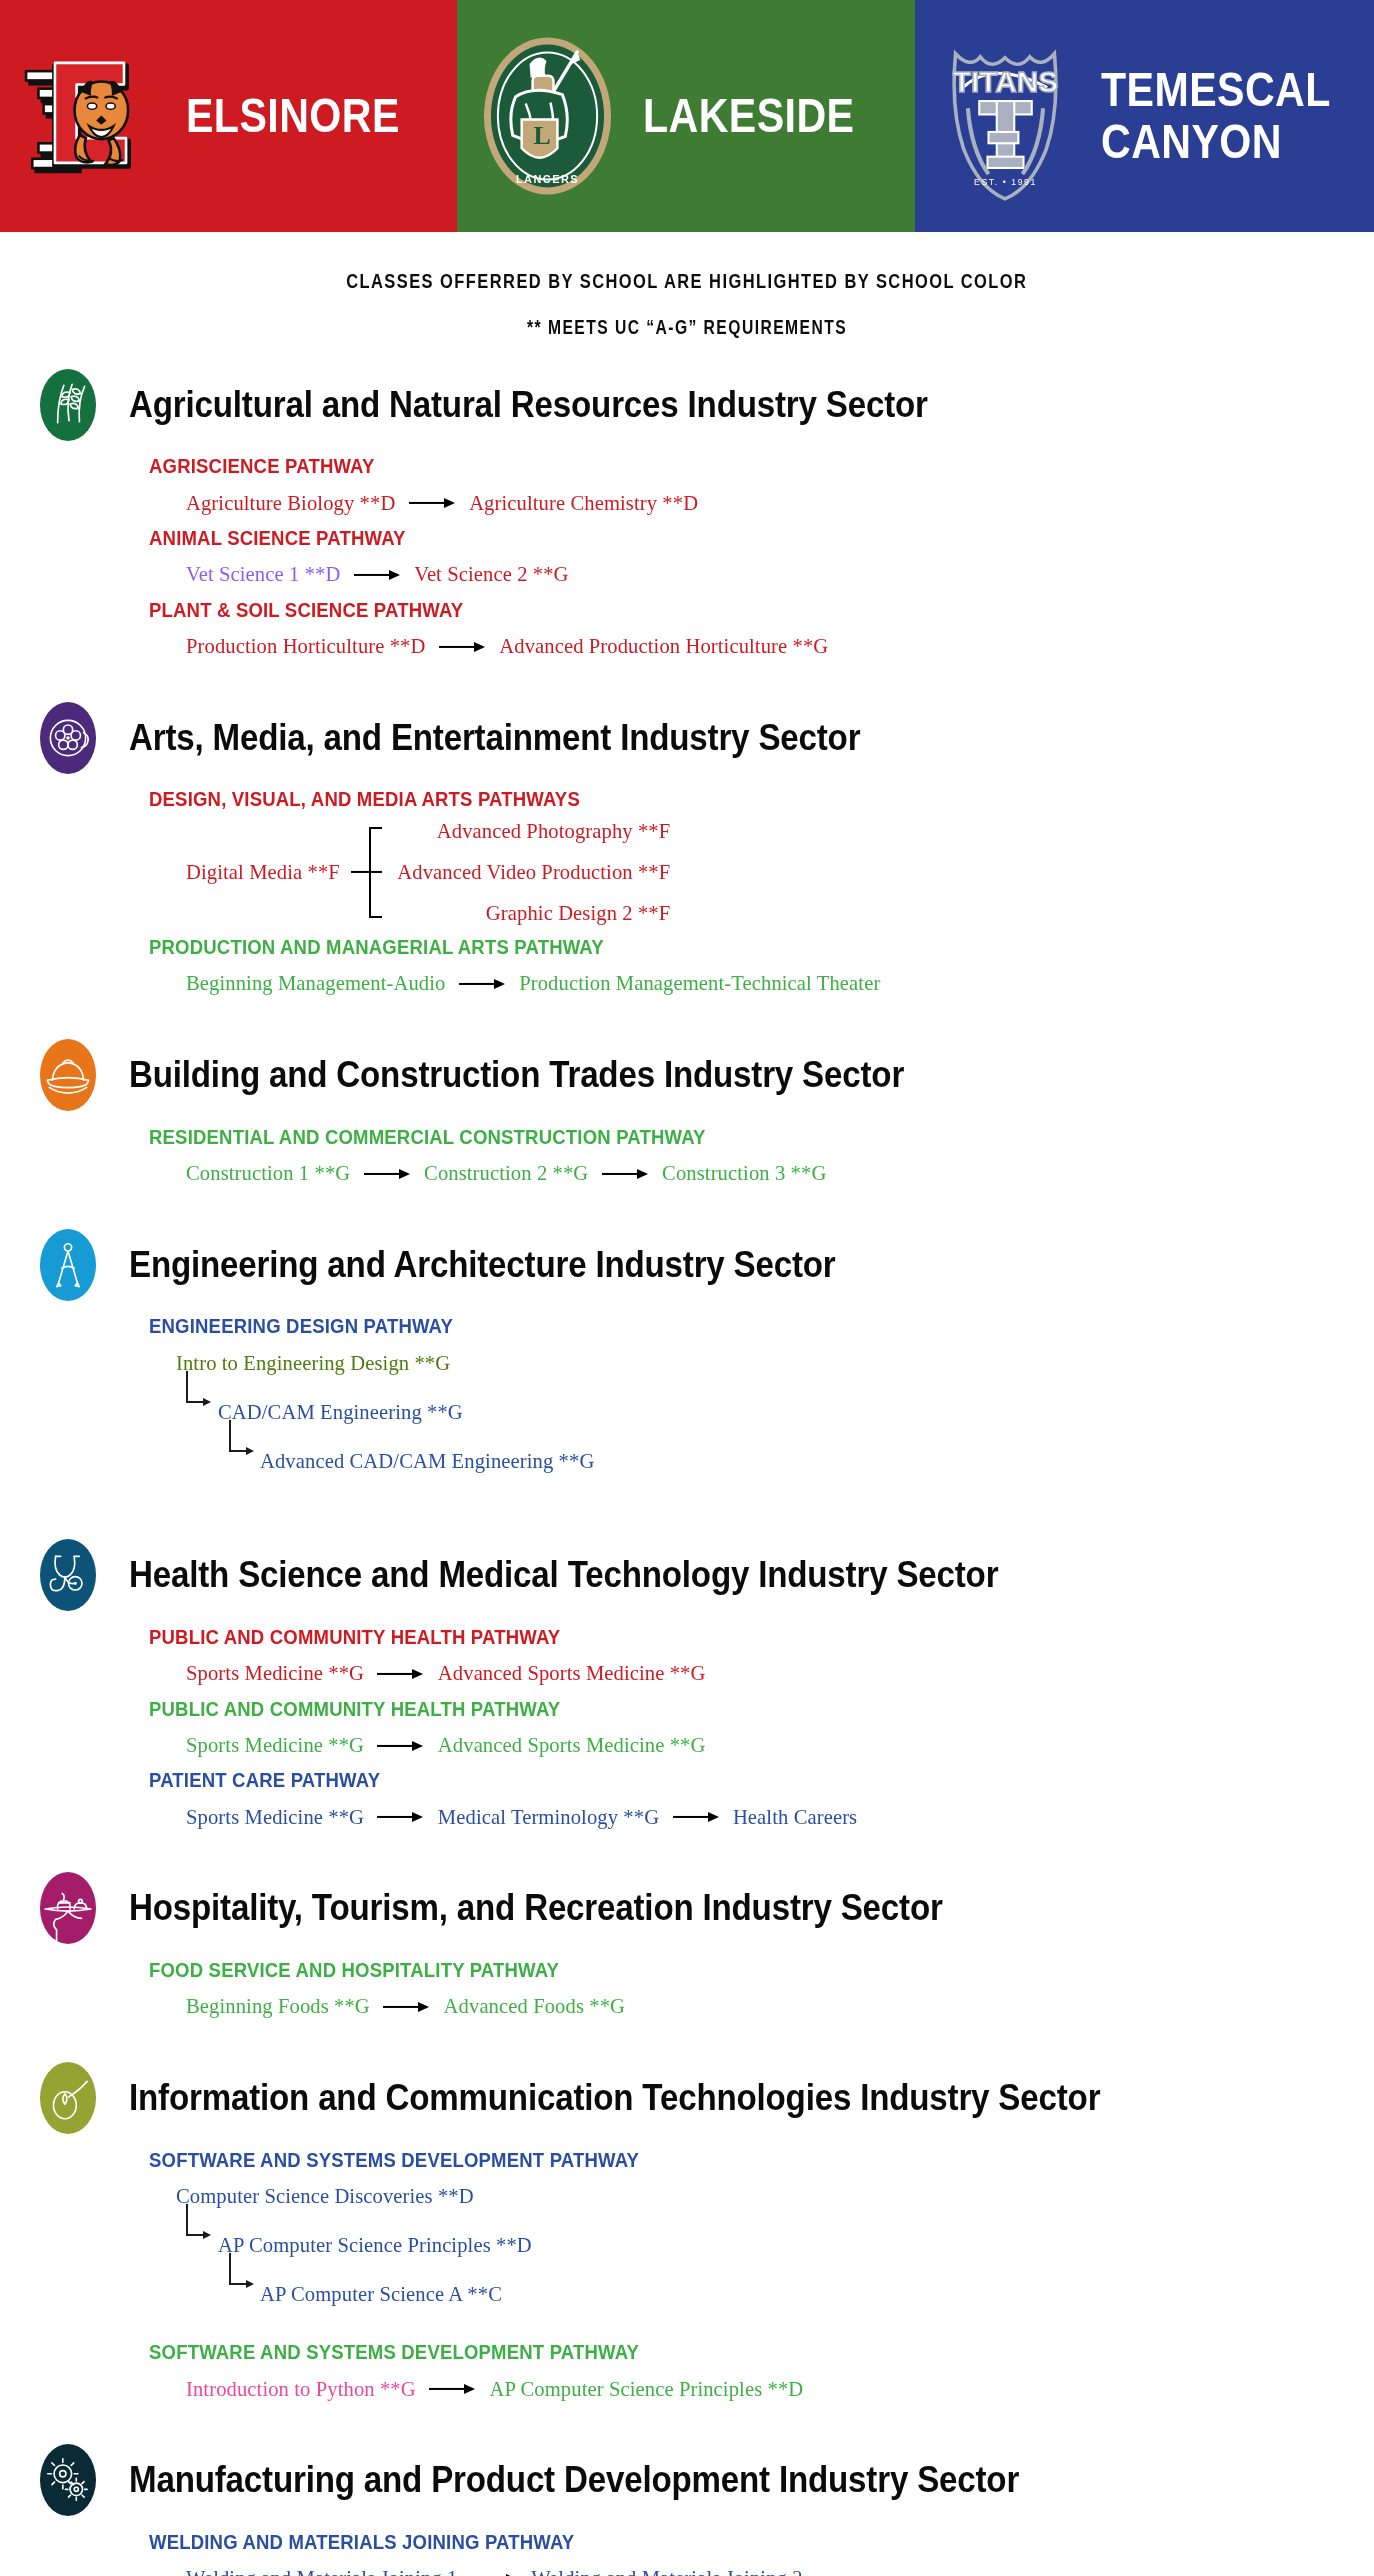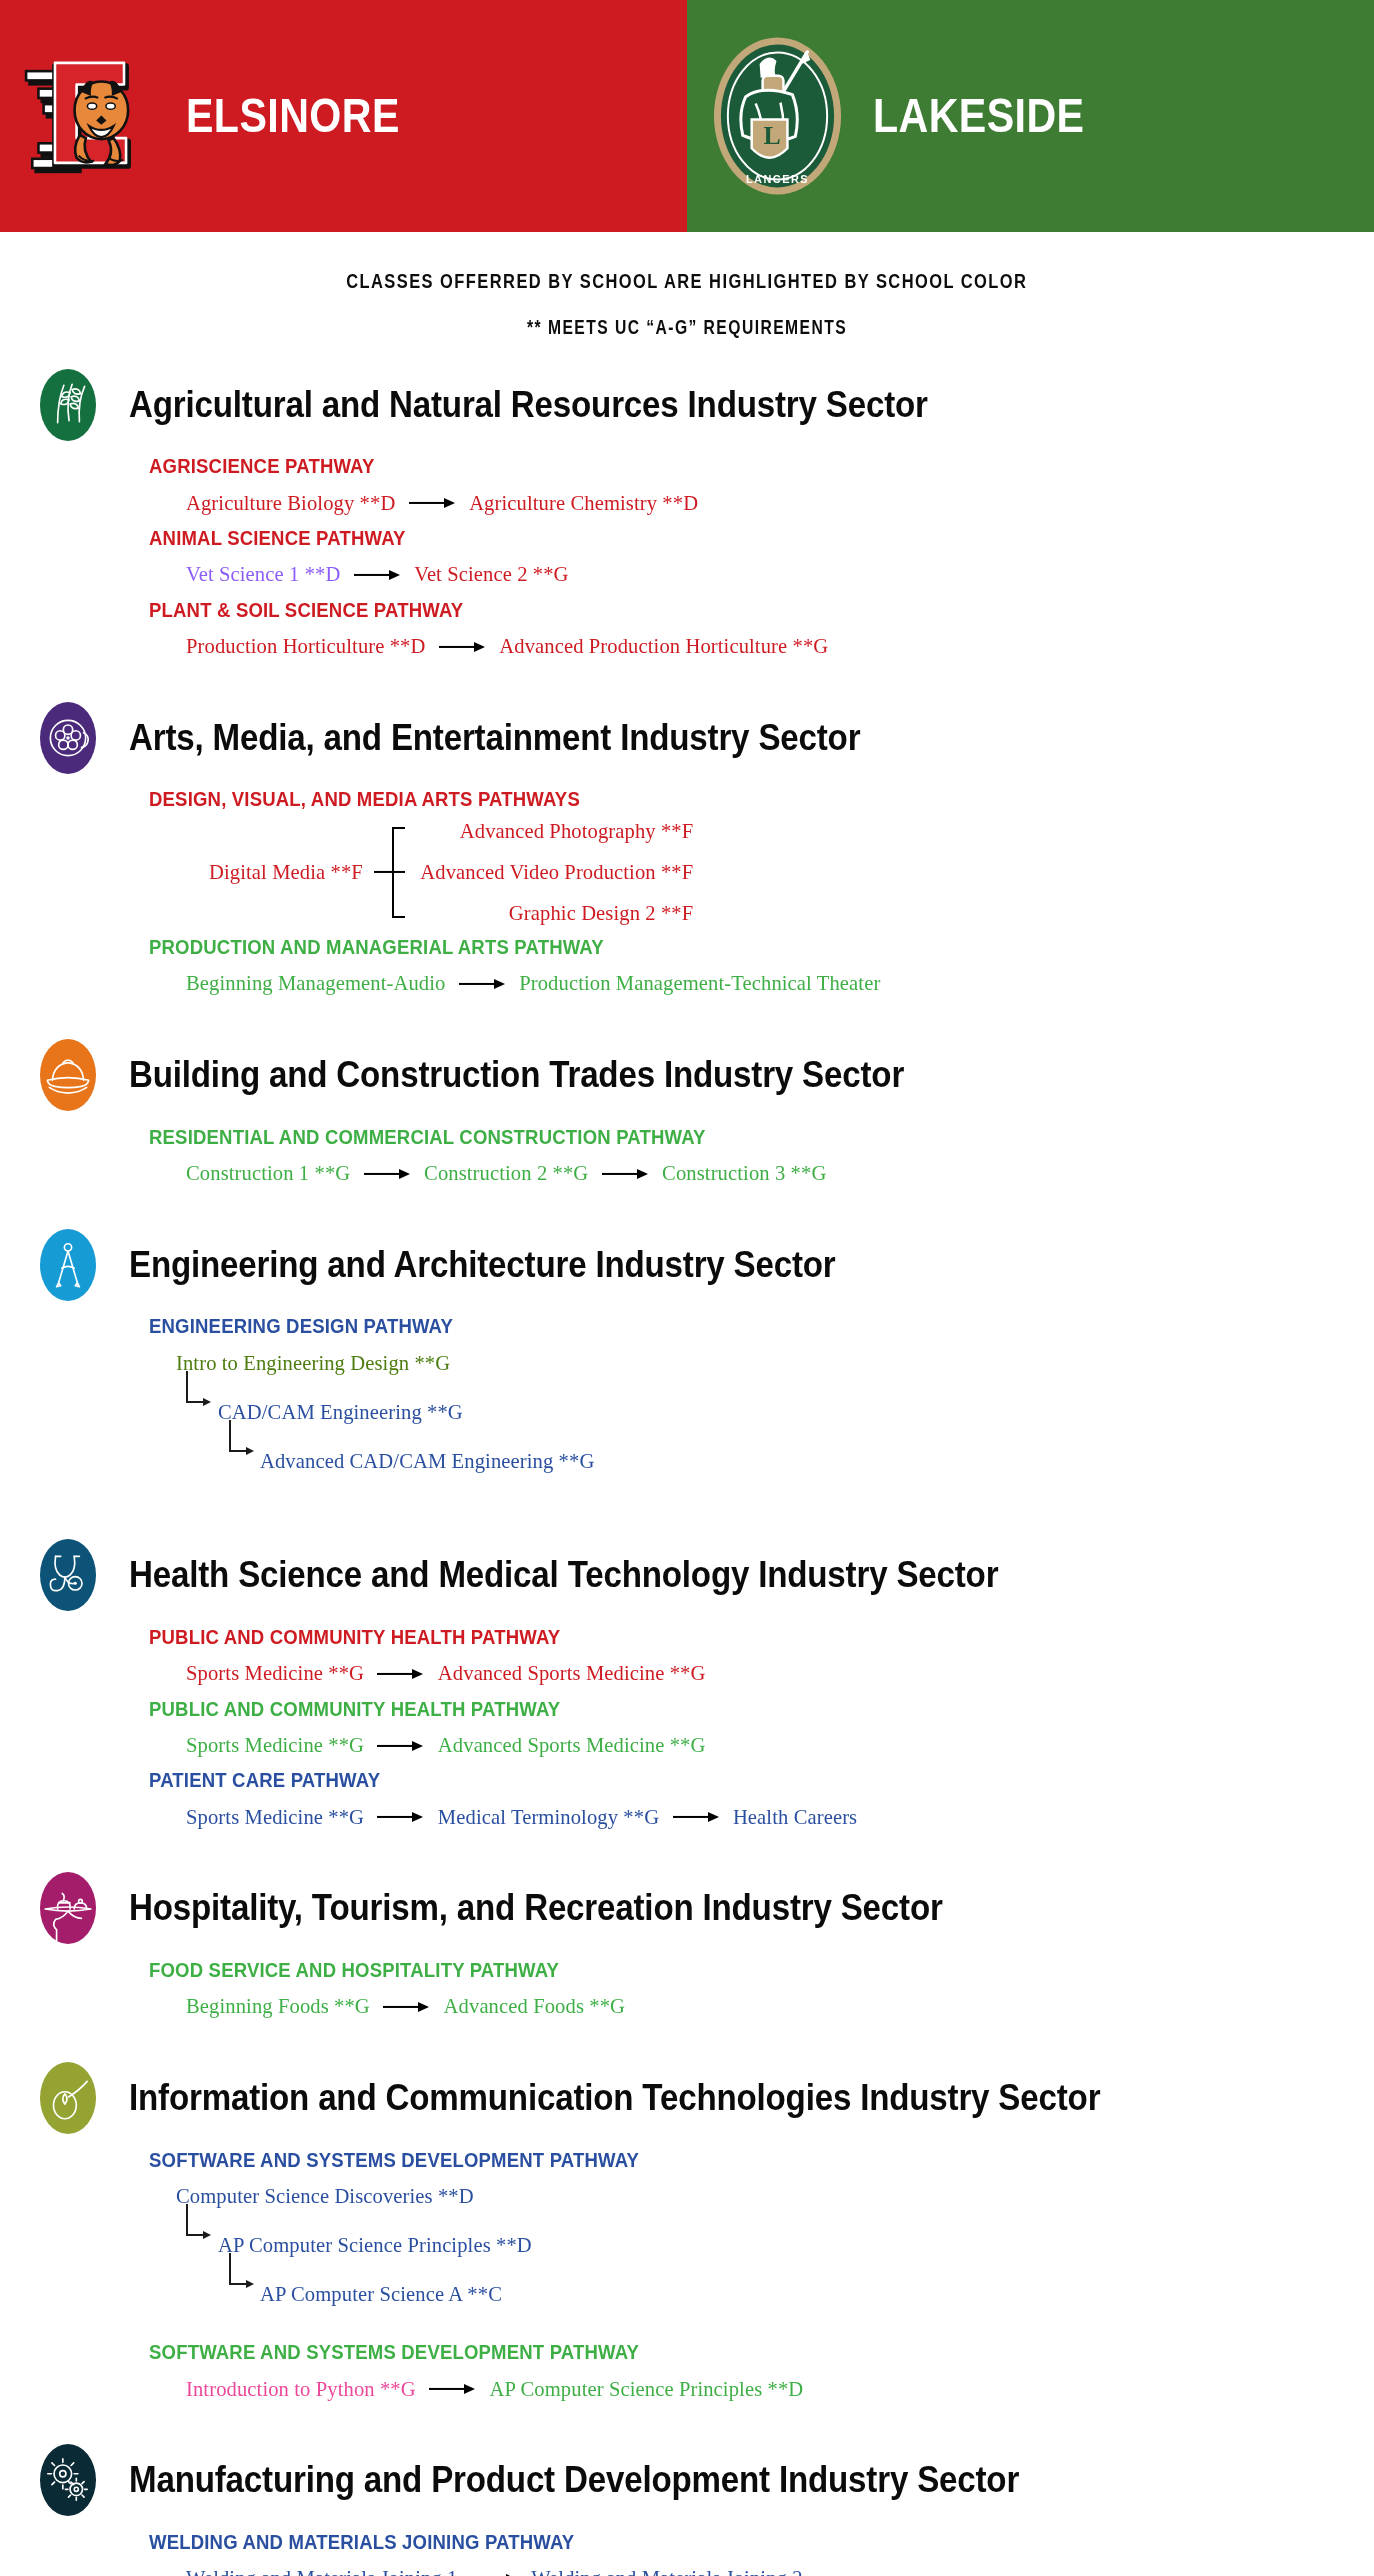--- a/index.html
+++ b/index.html
@@ -168,21 +168,20 @@
   .bracket-group {
     display: flex;
     align-items: center;
     padding-left: 37px;
     margin-top: 9.3px;
   }
   .bracket-root {
     font-family: "Liberation Serif", serif;
     font-size: 20.6px;
     white-space: nowrap;
-    margin-left: 23px;
   }
   .bracket-shape {
     width: 38px;
     height: 103px;
     position: relative;
     margin-left: 11.3px;
     margin-right: 8.2px;
     flex: 0 0 38px;
   }
   .bracket-shape .hline {
@@ -310,20 +309,37 @@
         <path d="M76 126 q36 -24 94 -4 q16 40 6 84 q-52 22 -106 -2 q-10 -44 6 -78 Z" fill="#1C5B3A" stroke="#fff" stroke-width="6"></path>
         <path d="M96 140 q18 40 10 78 M146 138 q10 42 4 80" stroke="#fff" stroke-width="5" fill="none"></path>
         <path d="M88 172 l72 0 l0 58 q-36 38 -72 0 Z" fill="#C2A878" stroke="#fff" stroke-width="5"></path>
         <text x="112" y="222" font-family="Liberation Serif, serif" font-size="52" fill="#1C5B3A" font-weight="bold">L</text>
         <text x="140" y="300" font-family="Liberation Sans, sans-serif" font-size="22" fill="#fff" font-weight="bold" text-anchor="middle" letter-spacing="3">LANCERS</text>
       </svg>
     </div>
     <div class="school-name">LAKESIDE</div>
   </div>
 
+  <div class="school-panel temescal">
+    <div class="school-logo">
+      <svg width="139" height="170" viewBox="0 0 270 330">
+        <path d="M38 44 q28 30 48 6 q22 28 48 2 q26 26 48 -2 q22 24 48 -6 q10 110 -16 186 q-30 76 -80 96 q-50 -20 -80 -96 q-26 -76 -16 -186 Z" fill="#2A3F93" stroke="#A9B0BF" stroke-width="7"></path>
+        <path d="M52 110 q60 -56 164 0" fill="none" stroke="#fff" stroke-width="6"></path>
+        <text x="135" y="118" font-family="Liberation Sans, sans-serif" font-size="58" font-weight="bold" fill="#fff" stroke="#A9B0BF" stroke-width="3" text-anchor="middle" transform="rotate(0 135 118)">TITANS</text>
+        <rect x="84" y="136" width="102" height="26" fill="#A9B0BF" stroke="#fff" stroke-width="4"></rect>
+        <rect x="118" y="136" width="34" height="118" fill="#A9B0BF" stroke="#fff" stroke-width="4"></rect>
+        <rect x="102" y="196" width="58" height="22" fill="#A9B0BF" stroke="#fff" stroke-width="4"></rect>
+        <rect x="100" y="244" width="70" height="22" fill="#A9B0BF" stroke="#fff" stroke-width="4"></rect>
+        <path d="M62 150 q6 80 40 128 M208 150 q-6 80 -40 128" stroke="#A9B0BF" stroke-width="8" fill="none"></path>
+        <text x="135" y="300" font-family="Liberation Sans, sans-serif" font-size="17" fill="#fff" text-anchor="middle" letter-spacing="3">EST. • 1991</text>
+      </svg>
+    </div>
+    <div class="school-name">TEMESCAL
+CANYON</div>
+  </div>
 </div>
 
 <div class="subtitle-block">
   <div class="subtitle-line">CLASSES OFFERRED BY SCHOOL ARE HIGHLIGHTED BY SCHOOL COLOR</div>
   <br>
   <div class="subtitle-line second">** MEETS UC “A-G” REQUIREMENTS</div>
 </div>
 
 <div class="sectors" id="sectors-root">
     <div class="sector">

